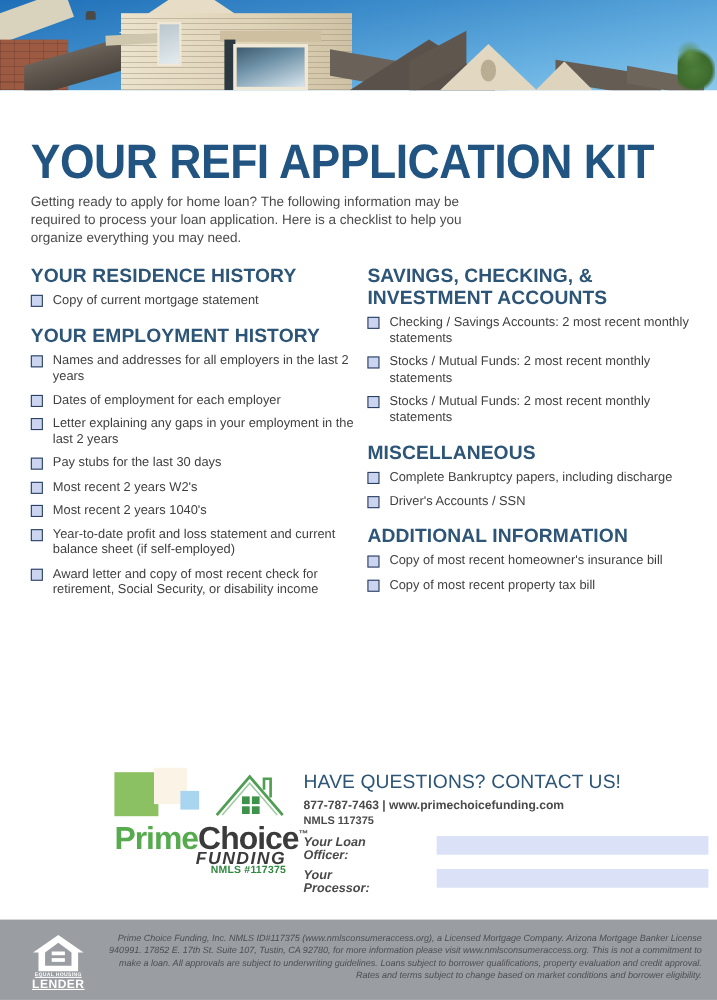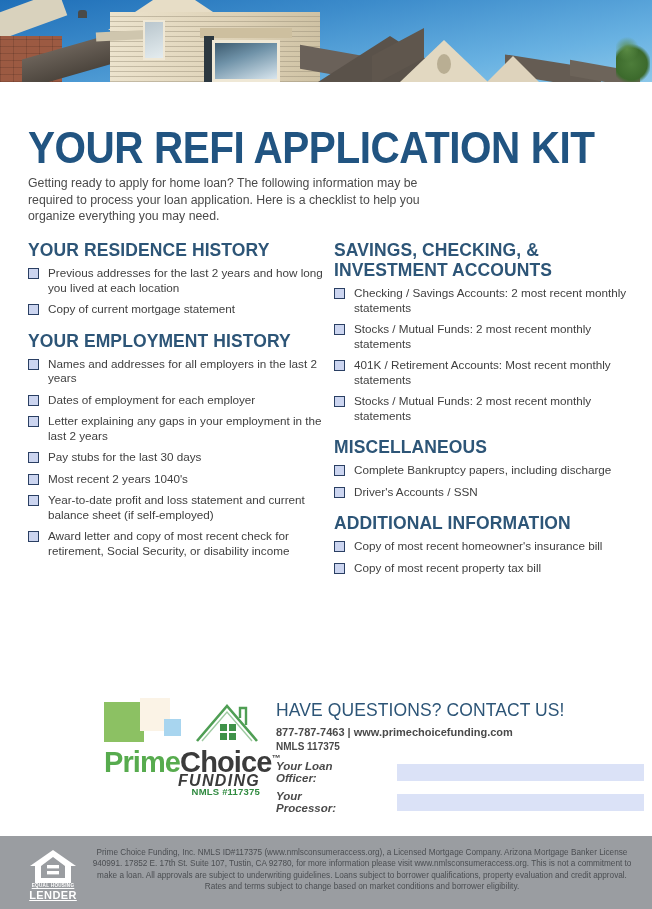--- a/index.html
+++ b/index.html
@@ -320,21 +320,21 @@
   }
   .contact-nmls {
     font-size: 10px;
     font-weight: 700;
     line-height: 13.5px;
     color: #4a4a4a;
     margin-bottom: 7px;
   }
   .form-row {
     display: flex;
-    align-items: center;
+    align-items: flex-start;
     margin-bottom: 6px;
     gap: 39px;
   }
   .form-row label {
     flex: 0 0 82px;
     font-size: 11.5px;
     font-style: italic;
     font-weight: 700;
     color: #4a4a4a;
     text-align: left;
@@ -373,21 +373,22 @@
   .ehl .ehl-small { font-size: 4.6px; letter-spacing: 0.3px; display: block; margin-bottom: 1px; }
   .ehl .ehl-big { font-size: 11px; letter-spacing: 0.4px; display: block; }
 
   .legal {
     position: absolute;
     left: 86px; top: 11px;
     width: 552px;
     font-size: 8.2px;
     line-height: 11.4px;
     color: #4b4e52;
-    text-align: center;
+    text-align: right;
+    font-style: italic;
   }
 </style>
 </head>
 <body>
 
 <div class="hero">
   <div class="sky"></div>
   <div class="brickroof"></div>
   <div class="brick"></div>
   <div class="roof-main"></div>
@@ -414,24 +415,20 @@
 <h1 class="title">YOUR REFI APPLICATION KIT</h1>
 <p class="intro">Getting ready to apply for home loan? The following information may be required to process your loan application. Here is a checklist to help you organize everything you may need.</p>
 
 <div class="col-left">
 
   <div class="section">
     <h2 class="section-heading">YOUR RESIDENCE HISTORY</h2>
     <ul class="check-list">
       <li>
         <span class="checkbox"></span>
-        <span class="item-text">Previous addresses for the last 2 years and how long you lived at each location</span>
-      </li>
-      <li>
-        <span class="checkbox"></span>
         <span class="item-text">Copy of current mortgage statement</span>
       </li>
     </ul>
   </div>
 
   <div class="section">
     <h2 class="section-heading">YOUR EMPLOYMENT HISTORY</h2>
     <ul class="check-list">
       <li>
         <span class="checkbox"></span>
@@ -444,20 +441,24 @@
       <li>
         <span class="checkbox"></span>
         <span class="item-text">Letter explaining any gaps in your employment in the last 2 years</span>
       </li>
       <li>
         <span class="checkbox"></span>
         <span class="item-text">Pay stubs for the last 30 days</span>
       </li>
       <li>
         <span class="checkbox"></span>
+        <span class="item-text">Most recent 2 years W2's</span>
+      </li>
+      <li>
+        <span class="checkbox"></span>
         <span class="item-text">Most recent 2 years 1040's</span>
       </li>
       <li>
         <span class="checkbox"></span>
         <span class="item-text">Year-to-date profit and loss statement and current balance sheet (if self-employed)</span>
       </li>
       <li>
         <span class="checkbox"></span>
         <span class="item-text">Award letter and copy of most recent check for retirement, Social Security, or disability income</span>
       </li>
@@ -471,24 +472,20 @@
   <div class="section">
     <h2 class="section-heading">SAVINGS, CHECKING, &amp; INVESTMENT ACCOUNTS</h2>
     <ul class="check-list">
       <li>
         <span class="checkbox"></span>
         <span class="item-text">Checking / Savings Accounts: 2 most recent monthly statements</span>
       </li>
       <li>
         <span class="checkbox"></span>
         <span class="item-text">Stocks / Mutual Funds: 2 most recent monthly statements</span>
-      </li>
-      <li>
-        <span class="checkbox"></span>
-        <span class="item-text">401K / Retirement Accounts: Most recent monthly statements</span>
       </li>
       <li>
         <span class="checkbox"></span>
         <span class="item-text">Stocks / Mutual Funds: 2 most recent monthly statements</span>
       </li>
     </ul>
   </div>
 
   <div class="section">
     <h2 class="section-heading">MISCELLANEOUS</h2>

